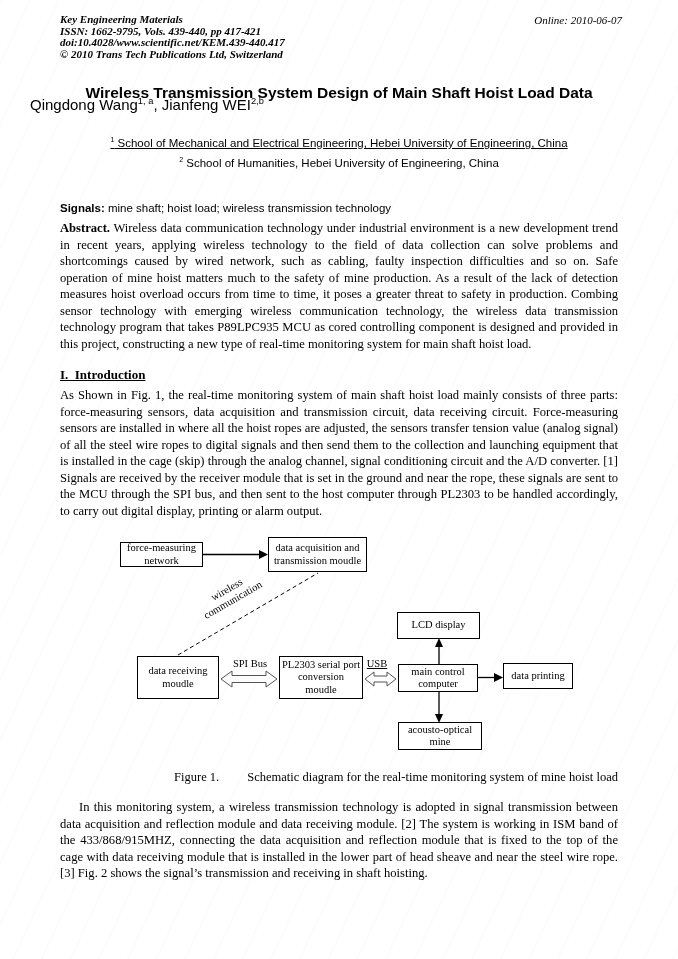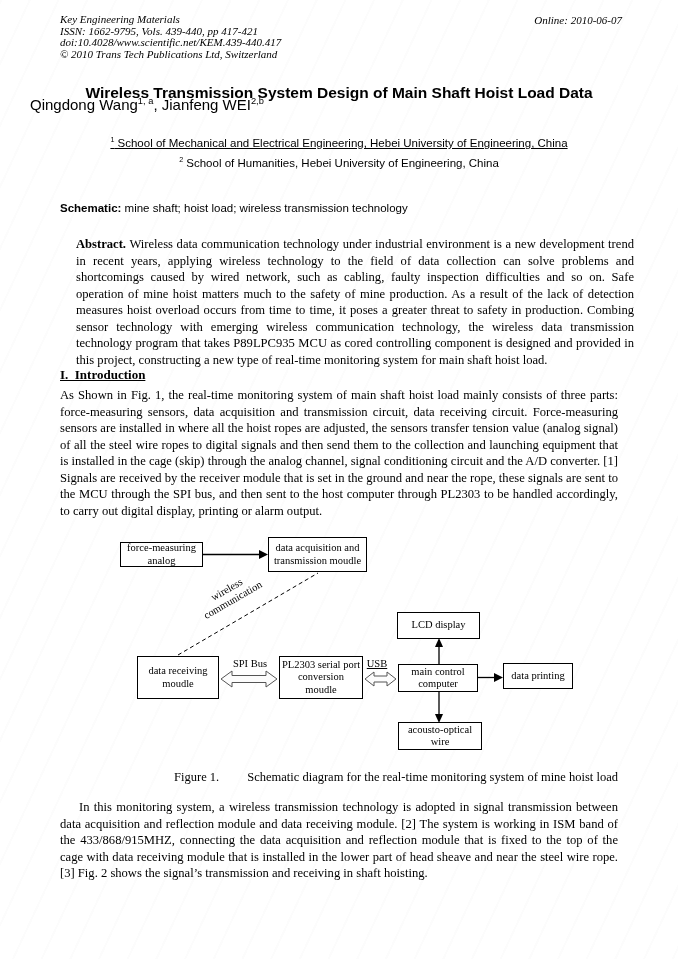--- a/index.html
+++ b/index.html
@@ -5,21 +5,21 @@
   html,body{margin:0;padding:0;background:#e8e8e8;}
   .page{
     position:relative;width:678px;height:959px;margin:0 auto;
     background:#ffffff;color:#000;overflow:hidden;
     font-family:"Liberation Serif", serif;
   }
   .wm{position:absolute;inset:0;pointer-events:none;
       background:repeating-linear-gradient(115deg, rgba(0,0,0,0.012) 0 2px, transparent 2px 26px);}
   .abs{position:absolute;}
   
-  .jhead{top:14px;left:60px;width:560px;font-style:italic;font-size:11px;line-height:11.6px;}
+  .jhead{top:14px;left:60px;width:560px;font-style:italic;font-size:11px;line-height:11.6px;font-weight:bold;}
   .jonline{top:14px;right:56px;font-style:italic;font-size:11px;text-align:right;}
   
   .title{top:84px;left:30px;width:618px;text-align:center;
          font-family:"Liberation Sans",sans-serif;font-weight:bold;font-size:15.5px;}
   .authors{top:96px;left:30px;width:618px;
            font-family:"Liberation Sans",sans-serif;font-size:15px;}
   .affil1{top:137px;text-decoration:underline;}
   .affil2{top:157px;}
   .affil,.email{left:30px;width:618px;text-align:center;
          font-family:"Liberation Sans",sans-serif;font-size:11.5px;}
@@ -75,24 +75,24 @@
     <span>Qingdong Wang</span><sup>1, a</sup><span>,&nbsp;</span><span>Jianfeng WEI</span><sup>2,b</sup>
   </div>
   <div class="abs affil affil1">
     <sup>1</sup><span>&nbsp;School of Mechanical and Electrical Engineering, Hebei University of Engineering, China</span>
   </div>
   <div class="abs affil affil2">
     <sup>2</sup><span>&nbsp;School of Humanities, Hebei University of Engineering, China</span>
   </div>
 
   <div class="abs keywords">
-    <b>Schematic:</b><span> mine shaft; hoist load; wireless transmission technology</span>
+    <b>Signals:</b><span> mine shaft; hoist load; wireless transmission technology</span>
   </div>
 
-  <p class="abs para abstract" style="margin:16px">
+  <p class="abs para abstract" style="margin:0">
     <b>Abstract.</b><span> Wireless data communication technology under industrial environment is a new development trend in recent years, applying wireless technology to the field of data collection can solve problems and shortcomings caused by wired network, such as cabling, faulty inspection difficulties and so on. Safe operation of mine hoist matters much to the safety of mine production. As a result of the lack of detection measures hoist overload occurs from time to time, it poses a greater threat to safety in production. Combing sensor technology with emerging wireless communication technology, the wireless data transmission technology program that takes P89LPC935 MCU as cored controlling component is designed and provided in this project, constructing a new type of real-time monitoring system for main shaft hoist load.</span>
   </p>
 
   <div class="abs sechead">I.  Introduction</div>
   <p class="abs para intro" style="margin:0">As Shown in Fig. 1, the real-time monitoring system of main shaft hoist load mainly consists of three parts: force-measuring sensors, data acquisition and transmission circuit, data receiving circuit. Force-measuring sensors are installed in where all the hoist ropes are adjusted, the sensors transfer tension value (analog signal) of all the steel wire ropes to digital signals and then send them to the collection and launching equipment that is installed in the cage (skip) through the analog channel, signal conditioning circuit and the A/D converter. [1] Signals are received by the receiver module that is set in the ground and near the rope, these signals are sent to the MCU through the SPI bus, and then sent to the host computer through PL2303 to be handled accordingly, to carry out digital display, printing or alarm output.</p>
 
   <div class="abs figure">
     <svg class="fig-svg" width="558" height="232" viewBox="0 0 558 232">
 
       <line x1="143" y1="21.5" x2="200" y2="21.5" stroke="#000" stroke-width="1.3"></line>
@@ -107,28 +107,28 @@
       <line x1="379" y1="131" x2="379" y2="113" stroke="#000" stroke-width="1.3"></line>
       <polygon points="375,114 379,105 383,114" fill="#000"></polygon>
 
       <line x1="379" y1="159" x2="379" y2="182" stroke="#000" stroke-width="1.3"></line>
       <polygon points="375,181 379,190 383,181" fill="#000"></polygon>
 
       <line x1="418" y1="144.5" x2="435" y2="144.5" stroke="#000" stroke-width="1.3"></line>
       <polygon points="434,140 443,144.5 434,149" fill="#000"></polygon>
     </svg>
 
-    <div class="fbox b-force">force-measuring analog</div>
+    <div class="fbox b-force">force-measuring network</div>
     <div class="fbox b-acq">data acquisition and transmission moudle</div>
     <div class="fbox b-recv">data receiving moudle</div>
     <div class="fbox b-pl">PL2303 serial port conversion moudle</div>
     <div class="fbox b-main">main control computer</div>
     <div class="fbox b-lcd">LCD display</div>
     <div class="fbox b-print">data printing</div>
-    <div class="fbox b-alarm">acousto-optical wire</div>
+    <div class="fbox b-alarm">acousto-optical mine</div>
 
     <div class="flabel l-wireless" style="white-space:pre-line">wireless
 communication</div>
     <div class="flabel l-spi">SPI Bus</div>
     <div class="flabel l-usb">USB</div>
   </div>
 
   <div class="abs caption">
     <span>Figure 1.</span>
     <span>Schematic diagram for the real-time monitoring system of mine hoist load</span>

